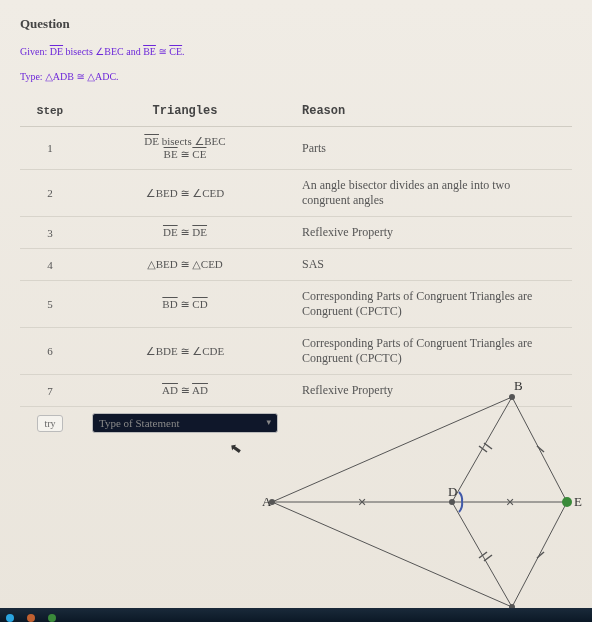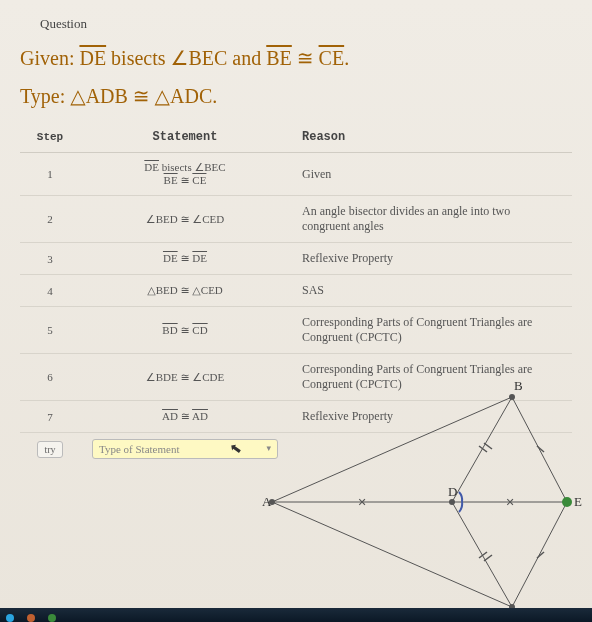--- a/index.html
+++ b/index.html
@@ -8,28 +8,27 @@
     font-family: Georgia, 'Times New Roman', serif;
     background: linear-gradient(180deg, #f0ece5 0%, #eae5dc 100%);
     color: #555;
     width: 592px;
     height: 622px;
     box-sizing: border-box;
     position: relative;
   }
   .question-label {
     font-size: 13px;
-    font-weight: normal;
+    font-weight: bold;
     color: #444;
     margin-bottom: 14px;
-    margin-left: 20px;
   }
   .given, .prove {
-    font-size: 20px;
-    color: #a16207;
+    font-size: 10px;
+    color: #6d28d9;
     margin-bottom: 14px;
   }
   .overline {
     text-decoration: overline;
   }
   table {
     border-collapse: collapse;
     width: 100%;
     margin-top: 6px;
   }
@@ -75,21 +74,21 @@
     background: #f5f3ee;
     cursor: pointer;
   }
   .type-select {
     display: inline-block;
     border: 1px solid #bbb;
     border-radius: 3px;
     padding: 3px 8px 3px 6px;
     font-size: 11px;
     color: #888;
-    background: #fef9c3;
+    background: #0f172a;
     width: 170px;
     position: relative;
     cursor: pointer;
   }
   .type-select::after {
     content: "▾";
     position: absolute;
     right: 6px;
     top: 3px;
     font-size: 9px;
@@ -128,29 +127,29 @@
 <body>
 
 <div class="question-label">Question</div>
 <div class="given">Given: <span class="overline">DE</span> bisects ∠BEC and <span class="overline">BE</span> ≅ <span class="overline">CE</span>.</div>
 <div class="prove">Type: △ADB ≅ △ADC.</div>
 
 <table>
   <thead>
     <tr>
       <th class="step-col">Step</th>
-      <th class="stmt-col">Statement</th>
+      <th class="stmt-col">Triangles</th>
       <th class="reason-col">Reason</th>
     </tr>
   </thead>
   <tbody id="proof-body">
       <tr>
         <td class="step-col">1</td>
         <td class="stmt-col"><span class="overline">DE</span> bisects ∠BEC<br><span class="overline">BE</span> ≅ <span class="overline">CE</span></td>
-        <td class="reason-col">Given</td>
+        <td class="reason-col">Parts</td>
       </tr>
       <tr>
         <td class="step-col">2</td>
         <td class="stmt-col">∠BED ≅ ∠CED</td>
         <td class="reason-col">An angle bisector divides an angle into two congruent angles</td>
       </tr>
       <tr>
         <td class="step-col">3</td>
         <td class="stmt-col"><span class="overline">DE</span> ≅ <span class="overline">DE</span></td>
         <td class="reason-col">Reflexive Property</td>

